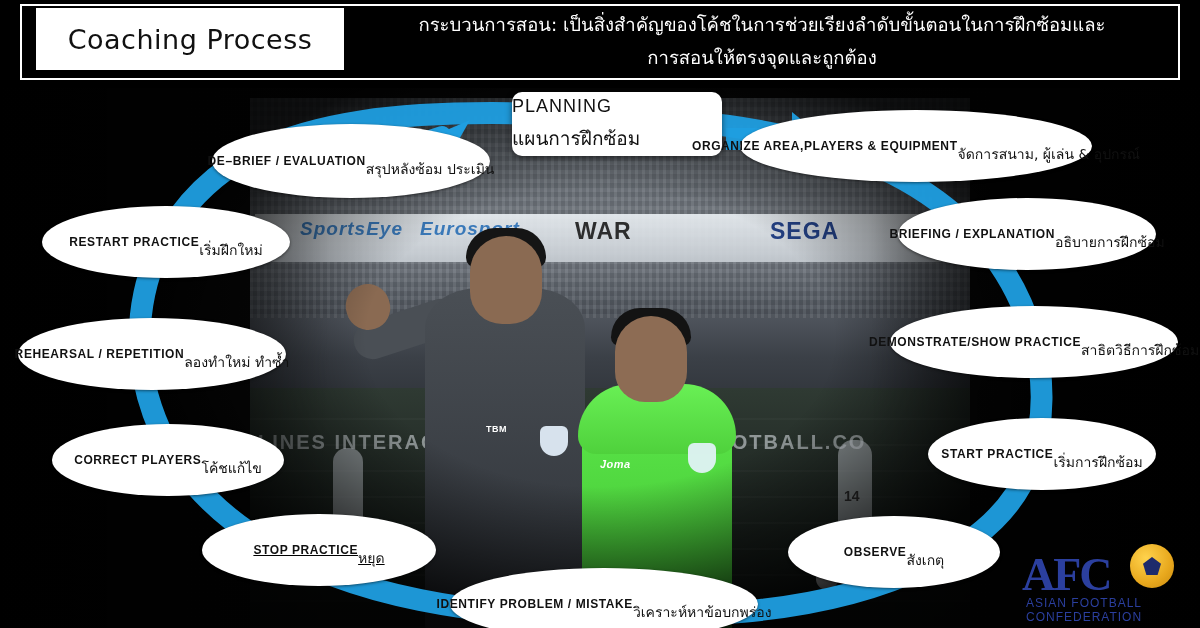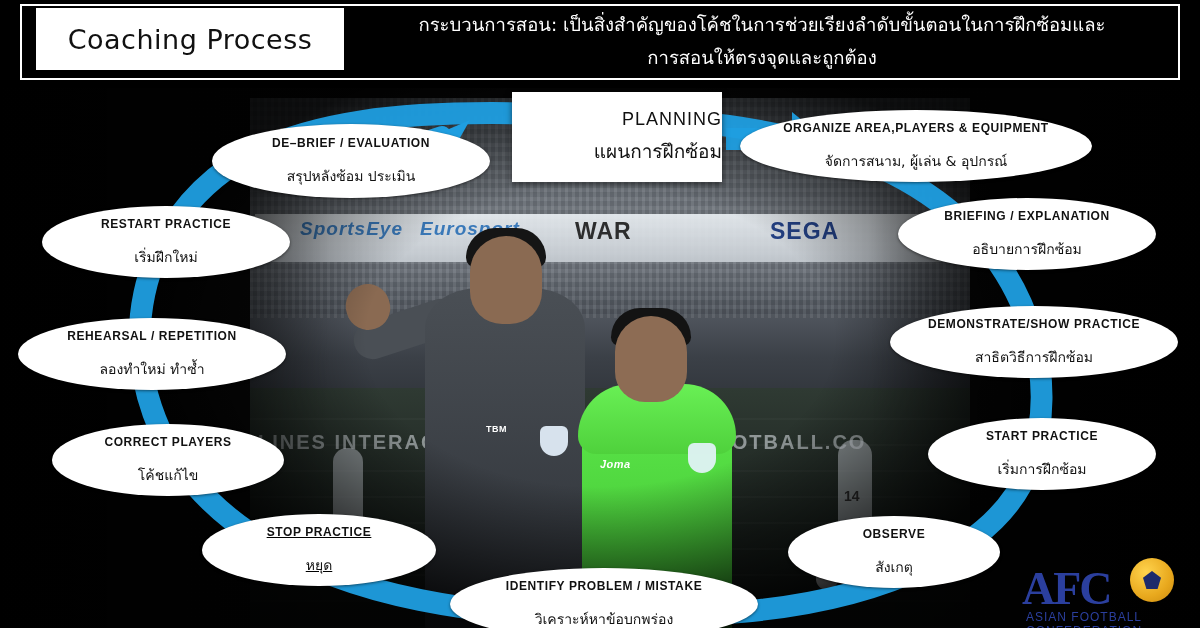--- a/index.html
+++ b/index.html
@@ -241,21 +241,21 @@
     pointer-events: none;
   }
 
   
   .bubble {
     position: absolute;
     background: #ffffff;
     border-radius: 50% / 50%;
     box-shadow: 0 1px 3px rgba(0,0,0,.5);
     display: flex;
-    flex-direction: column;
+    flex-direction: row;
     align-items: center;
     justify-content: center;
     text-align: left;
     padding: 4px 6px;
     box-sizing: border-box;
   }
   .bubble .en {
     font-family: "Liberation Sans", sans-serif;
     font-size: 12px;
     font-weight: bold;
@@ -270,46 +270,46 @@
     color: #111;
     line-height: 19px;
     margin-top: 16px;
     white-space: nowrap;
   }
 
   
   #planning-box {
     position: absolute;
     left: 512px; top: 92px;
-    width: 210px; height: 90px;
+    width: 210px; height: 64px;
     background: #ffffff;
-    border-radius: 0;
+    border-radius: 10px;
     display: flex;
     flex-direction: column;
-    align-items: flex-end;
+    align-items: flex-start;
     justify-content: center;
     box-shadow: 0 2px 6px rgba(0,0,0,.55);
   }
   #planning-box .en {
     font-family: "Liberation Sans", sans-serif;
     font-size: 18px;
     color: #111;
     letter-spacing: 1px;
   }
   #planning-box .th {
     font-family: "DejaVu Sans", sans-serif;
     font-size: 19px;
     color: #111;
     margin-top: 6px;
   }
 
   
   #afc-logo {
     position: absolute;
-    right: 18px; bottom: 2px;
+    right: 18px; bottom: 16px;
     width: 160px; height: 70px;
   }
   #afc-text {
     position: absolute;
     left: 0; top: 6px;
     font-family: "Liberation Serif", serif;
     font-size: 46px;
     font-weight: bold;
     color: #2b3f9e;
     letter-spacing: -2px;

